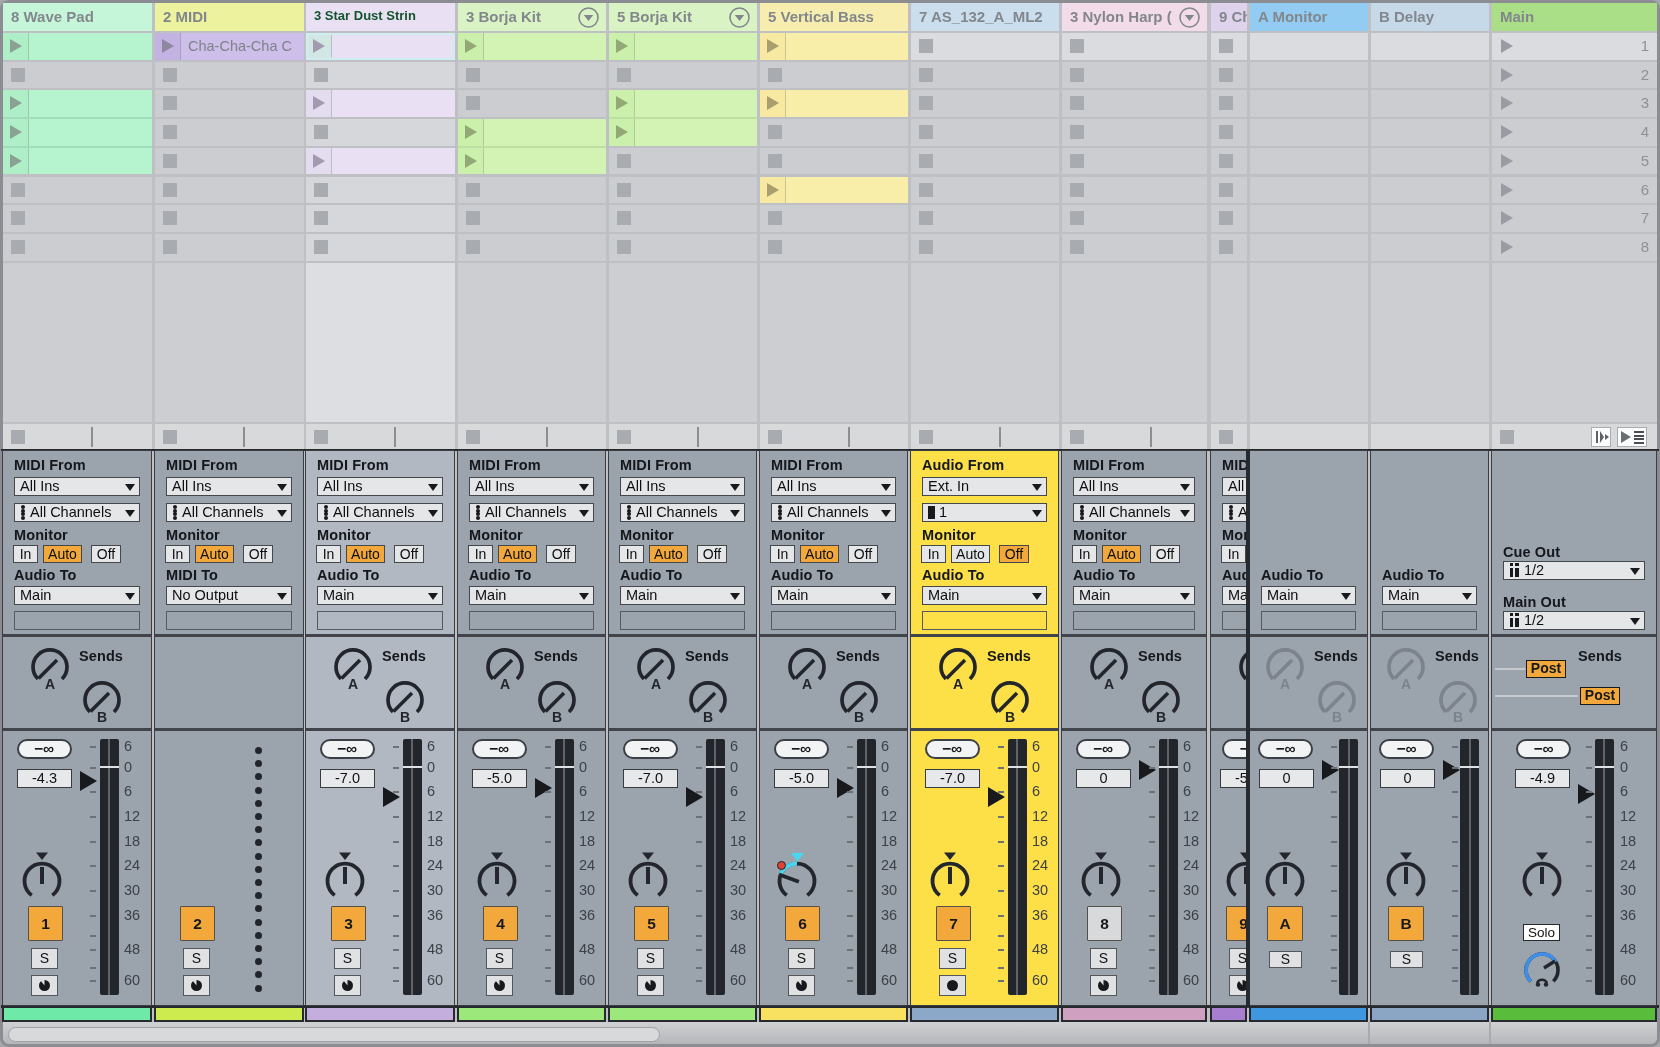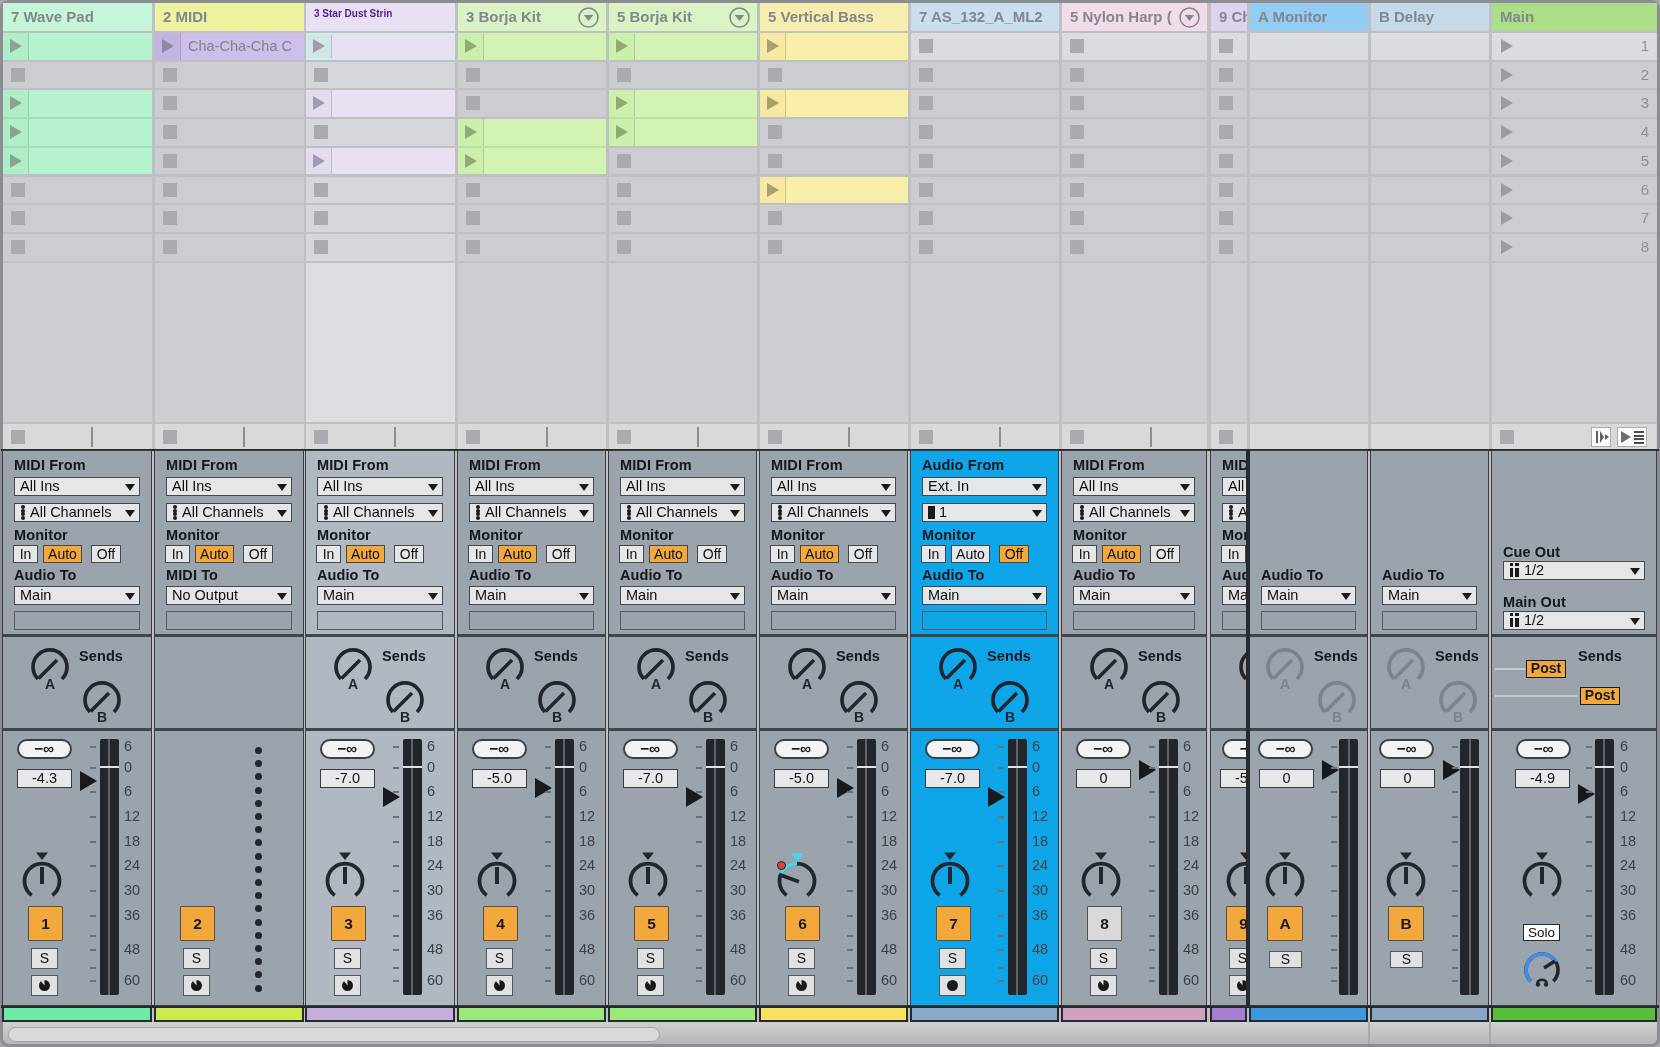--- a/index.html
+++ b/index.html
@@ -9,27 +9,27 @@
 .dd .car{position:absolute;right:4px;top:6px;width:0;height:0;border-left:5.5px solid transparent;border-right:5.5px solid transparent;border-top:7.5px solid #17191d;}
 .mbtn{position:absolute;height:18px;border:1px solid #44484d;background:#e5e6e8;font-size:14px;color:#0c0e11;text-align:center;line-height:16px;}
 .on{background:#f2a83b;}
 .tri-r{position:absolute;width:0;height:0;border-top:10px solid transparent;border-bottom:10px solid transparent;border-left:17px solid #17191d;}
 .num{position:absolute;font-size:14.5px;color:#3d4147;}
 .sq{position:absolute;width:14px;height:14px;background:#a8abb0;}
 </style></head><body>
 
 <div class="abs" style="left:0;top:0;width:1660px;height:1047px;border:3px solid #8b8d92;border-radius:9px;background:#bec0c3;"></div>
 <div class="abs" style="left:3px;top:3px;width:149px;height:28px;background:#c6f6da;overflow:hidden;">
-    <div style="position:absolute;left:8px;top:5px;font-size:15px;font-weight:bold;color:#83878d;white-space:nowrap;">7 Wave Pad</div>
+    <div style="position:absolute;left:8px;top:5px;font-size:15px;font-weight:bold;color:#83878d;white-space:nowrap;">8 Wave Pad</div>
 </div>
 <div class="abs" style="left:155px;top:3px;width:149px;height:28px;background:#edf29e;overflow:hidden;">
     <div style="position:absolute;left:8px;top:5px;font-size:15px;font-weight:bold;color:#83878d;white-space:nowrap;">2 MIDI</div>
 </div>
 <div class="abs" style="left:306px;top:3px;width:149px;height:28px;background:#e9e1f3;overflow:hidden;">
-    <div style="position:absolute;left:8px;top:5px;font-size:10px;font-weight:bold;color:#4c1d95;white-space:nowrap;">3 Star Dust Strin</div>
+    <div style="position:absolute;left:8px;top:5px;font-size:13px;font-weight:bold;color:#14532d;white-space:nowrap;">3 Star Dust Strin</div>
 </div>
 <div class="abs" style="left:458px;top:3px;width:148px;height:28px;background:#d9f3c4;overflow:hidden;">
     <div style="position:absolute;left:8px;top:5px;font-size:15px;font-weight:bold;color:#83878d;white-space:nowrap;">3 Borja Kit</div>
 <svg style="position:absolute;right:7px;top:4px;" width="21" height="21" viewBox="0 0 21 21">
       <circle cx="10.5" cy="10.5" r="9.5" fill="none" stroke="#83878d" stroke-width="1.6"></circle>
       <path d="M5.8 8 L15.2 8 L10.5 14 Z" fill="#83878d"></path>
     </svg>
 </div>
 <div class="abs" style="left:609px;top:3px;width:148px;height:28px;background:#d9f3c4;overflow:hidden;">
     <div style="position:absolute;left:8px;top:5px;font-size:15px;font-weight:bold;color:#83878d;white-space:nowrap;">5 Borja Kit</div>
@@ -38,21 +38,21 @@
       <path d="M5.8 8 L15.2 8 L10.5 14 Z" fill="#83878d"></path>
     </svg>
 </div>
 <div class="abs" style="left:760px;top:3px;width:148px;height:28px;background:#f7edae;overflow:hidden;">
     <div style="position:absolute;left:8px;top:5px;font-size:15px;font-weight:bold;color:#83878d;white-space:nowrap;">5 Vertical Bass</div>
 </div>
 <div class="abs" style="left:911px;top:3px;width:148px;height:28px;background:#cbdeed;overflow:hidden;">
     <div style="position:absolute;left:8px;top:5px;font-size:15px;font-weight:bold;color:#83878d;white-space:nowrap;">7 AS_132_A_ML2</div>
 </div>
 <div class="abs" style="left:1062px;top:3px;width:145px;height:28px;background:#f2dcea;overflow:hidden;">
-    <div style="position:absolute;left:8px;top:5px;font-size:15px;font-weight:bold;color:#83878d;white-space:nowrap;">5 Nylon Harp (</div>
+    <div style="position:absolute;left:8px;top:5px;font-size:15px;font-weight:bold;color:#83878d;white-space:nowrap;">3 Nylon Harp (</div>
 <svg style="position:absolute;right:7px;top:4px;" width="21" height="21" viewBox="0 0 21 21">
       <circle cx="10.5" cy="10.5" r="9.5" fill="none" stroke="#83878d" stroke-width="1.6"></circle>
       <path d="M5.8 8 L15.2 8 L10.5 14 Z" fill="#83878d"></path>
     </svg>
 </div>
 <div class="abs" style="left:1211px;top:3px;width:36px;height:28px;background:#ded2ec;overflow:hidden;">
     <div style="position:absolute;left:8px;top:5px;font-size:15px;font-weight:bold;color:#83878d;white-space:nowrap;">9 Cha</div>
 </div>
 <div class="abs" style="left:1250px;top:3px;width:118px;height:28px;background:#93ccf2;overflow:hidden;">
     <div style="position:absolute;left:8px;top:5px;font-size:15px;font-weight:bold;color:#83878d;white-space:nowrap;">A Monitor</div>
@@ -806,21 +806,21 @@
     </svg>
 <div style="position:absolute;left:26px;top:456px;width:35px;height:35px;background:#f2a83b;border:1px solid #56504a;border-radius:1px;font-size:15.5px;font-weight:bold;color:#17191d;text-align:center;line-height:33px;">6</div>
 <div style="position:absolute;left:29px;top:498px;width:27px;height:21px;background:#dfe1e3;border:1px solid #53575c;font-size:14px;color:#111;text-align:center;line-height:19px;">S</div>
 <div style="position:absolute;left:29px;top:525px;width:27px;height:21px;background:#dfe1e3;border:1px solid #53575c;"></div>
 <svg style="position:absolute;left:36px;top:529px;" width="13" height="13" viewBox="0 0 13 13">
       <circle cx="6.5" cy="6.5" r="5.5" fill="#17191d"></circle>
       <path d="M 6.5 6.5 L 6.5 0.3 A 6.2 6.2 0 0 0 2.7 1.7 Z" fill="#dfe1e3"></path>
     </svg>
 </div>
 <div class="abs" style="left:759px;top:450px;width:149px;height:556px;border:1.5px solid #3a3d42;pointer-events:none;"></div>
-<div class="abs" style="left:910px;top:450px;width:149px;height:556px;background:#0ea5e9;overflow:hidden;">
+<div class="abs" style="left:910px;top:450px;width:149px;height:556px;background:#fde047;overflow:hidden;">
 <div style="position:absolute;left:0;top:184px;width:100%;height:2.5px;background:#41454b;"></div>
 <div style="position:absolute;left:0;top:278px;width:100%;height:2.5px;background:#41454b;"></div>
 <div class="lbl" style="left:12px;top:7px;">Audio From</div>
 <div class="dd" style="left:12px;top:27px;width:125px;">Ext. In<div class="car"></div></div>
 <div class="dd" style="left:12px;top:53px;width:125px;"><span style="display:inline-block;width:7px;height:13px;background:#17191d;vertical-align:-2px;margin-right:4px;"></span>1<div class="car"></div></div>
 <div class="lbl" style="left:12px;top:77px;">Monitor</div>
 <div class="mbtn" style="left:11px;top:95px;width:25px;">In</div>
 <div class="mbtn" style="left:41px;top:95px;width:39px;">Auto</div>
 <div class="mbtn on" style="left:89px;top:95px;width:30px;">Off</div>
 <div class="lbl" style="left:12px;top:117px;">Audio To</div>

